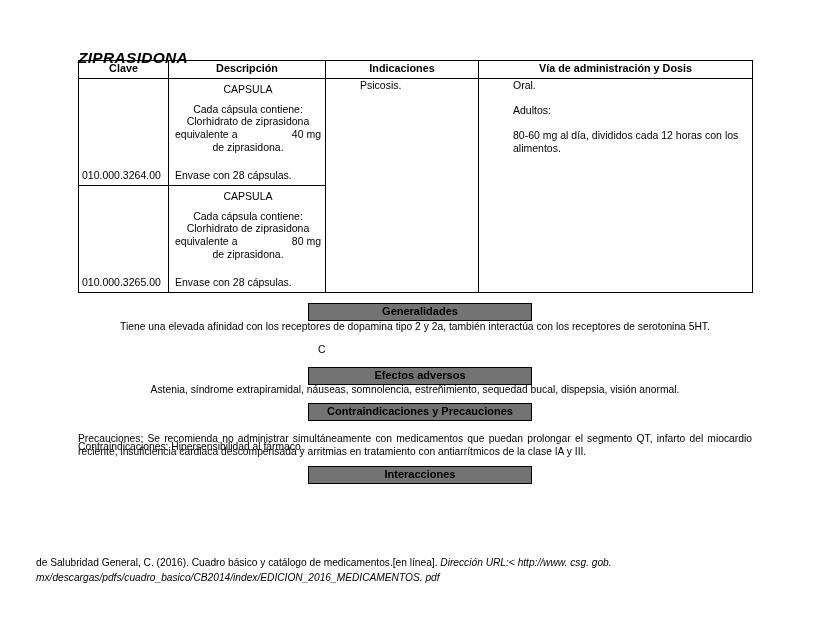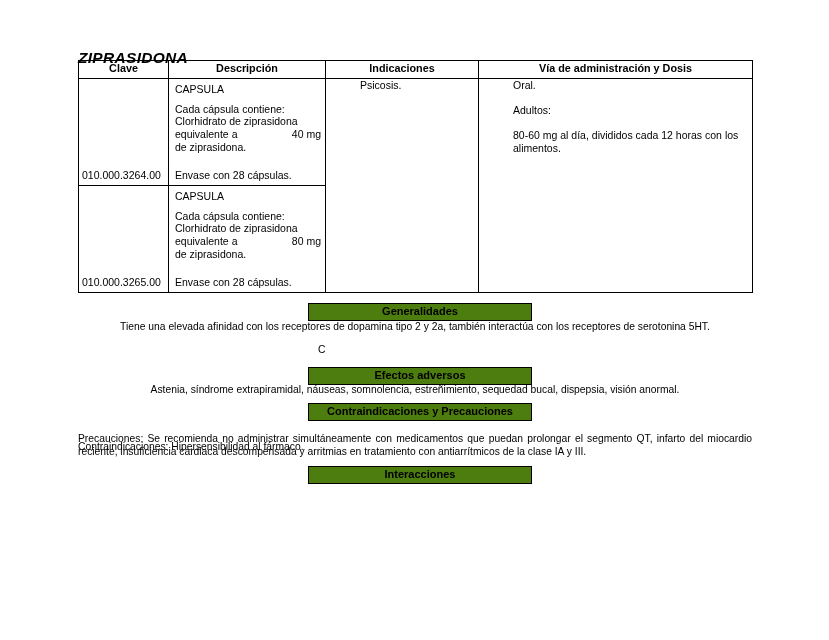--- a/index.html
+++ b/index.html
@@ -63,20 +63,21 @@
   .col-ind     { width: 153px; }
   .col-via     { width: 274px; }
 
   .cell-pad { padding: 4px 5px 4px 6px; }
 
   
   .subtable {
     width: 100%;
     border-collapse: collapse;
     table-layout: fixed;
+    text-align: center;
   }
   .subtable td {
     border: none;
     padding: 0;
     vertical-align: top;
   }
   .subrow-top td { border-bottom: 1.6px solid #000; }
 
   .clave-cell {
     width: 90px;
@@ -124,21 +125,21 @@
   .via-text p:last-child { margin-bottom: 0; }
 
   
   .sect-box {
     position: absolute;
     border: 1.6px solid #000;
     text-align: center;
     font-weight: bold;
     font-size: 11px;
     padding: 1px 0 2px 0;
-    background: #4d7c0f;
+    background: #737373;
     box-sizing: border-box;
     line-height: 1.15;
   }
   .body-text {
     position: absolute;
     font-size: 10.3px;
     line-height: 1.3;
     text-align: justify;
   }
 
@@ -255,14 +256,17 @@
 
   <div class="sect-box" style="left:308px; top:367px; width:224px;">Efectos adversos</div>
   <div class="body-text" style="left:78px; top:383px; width:674px; text-align:center;">Astenia, síndrome extrapiramidal, náuseas, somnolencia, estreñimiento, sequedad bucal, dispepsia, visión anormal.</div>
 
   <div class="sect-box" style="left:308px; top:403px; width:224px;">Contraindicaciones y Precauciones</div>
   <div class="body-text" style="left:78px; top:420px; width:674px; text-align:left;margin-top:20px;">Contraindicaciones: Hipersensibilidad al fármaco.</div>
   <div class="body-text" style="left:78px; top:432px; width:674px;">Precauciones: Se recomienda no administrar simultáneamente con medicamentos que puedan prolongar el segmento QT, infarto del miocardio reciente, insuficiencia cardiaca descompensada y arritmias en tratamiento con antiarrítmicos de la clase IA y III.</div>
 
   <div class="sect-box" style="left:308px; top:466px; width:224px;">Interacciones</div>
 
+  <div class="footer-note">
+    <span>de Salubridad General, C. (2016). Cuadro básico y catálogo de medicamentos.[en línea]. </span><i>Dirección URL:&lt; http://www. csg. gob. mx/descargas/pdfs/cuadro_basico/CB2014/index/EDICION_2016_MEDICAMENTOS. pdf</i>
+  </div>
 
 </div>
 
 </body></html>

